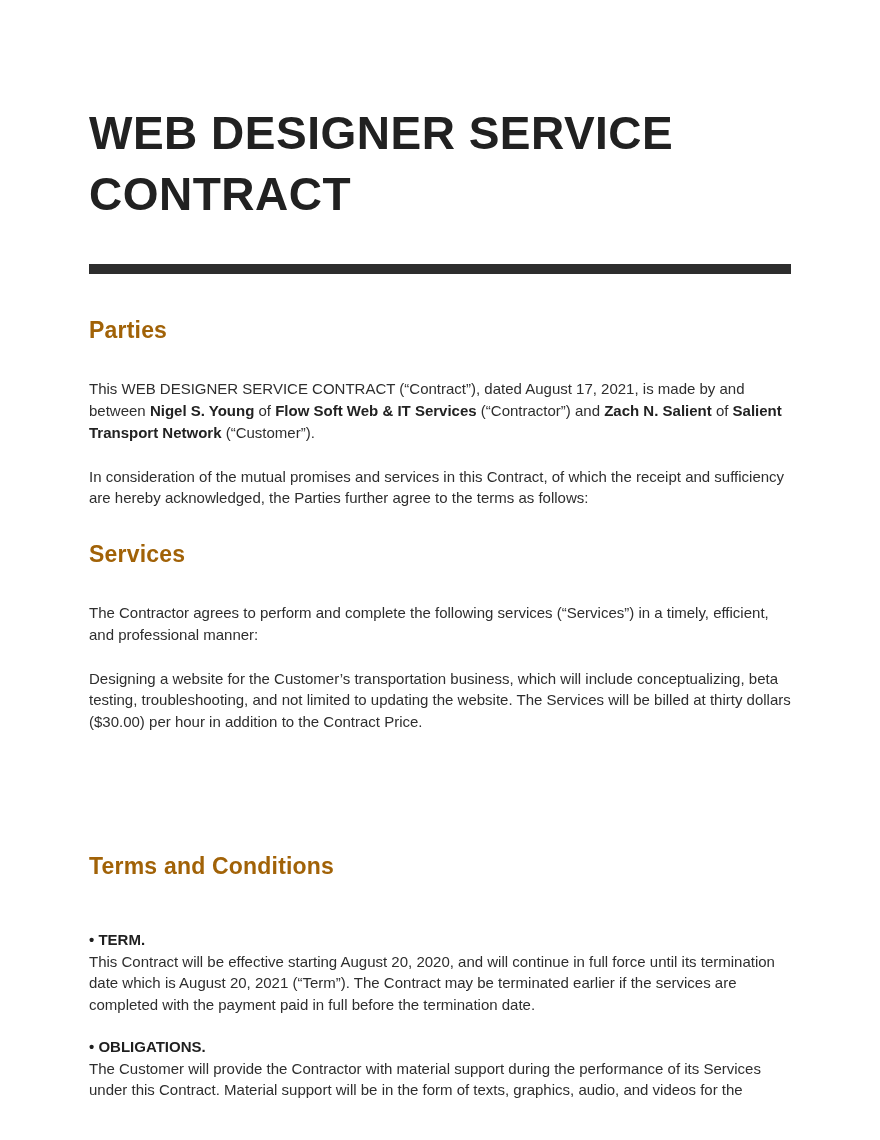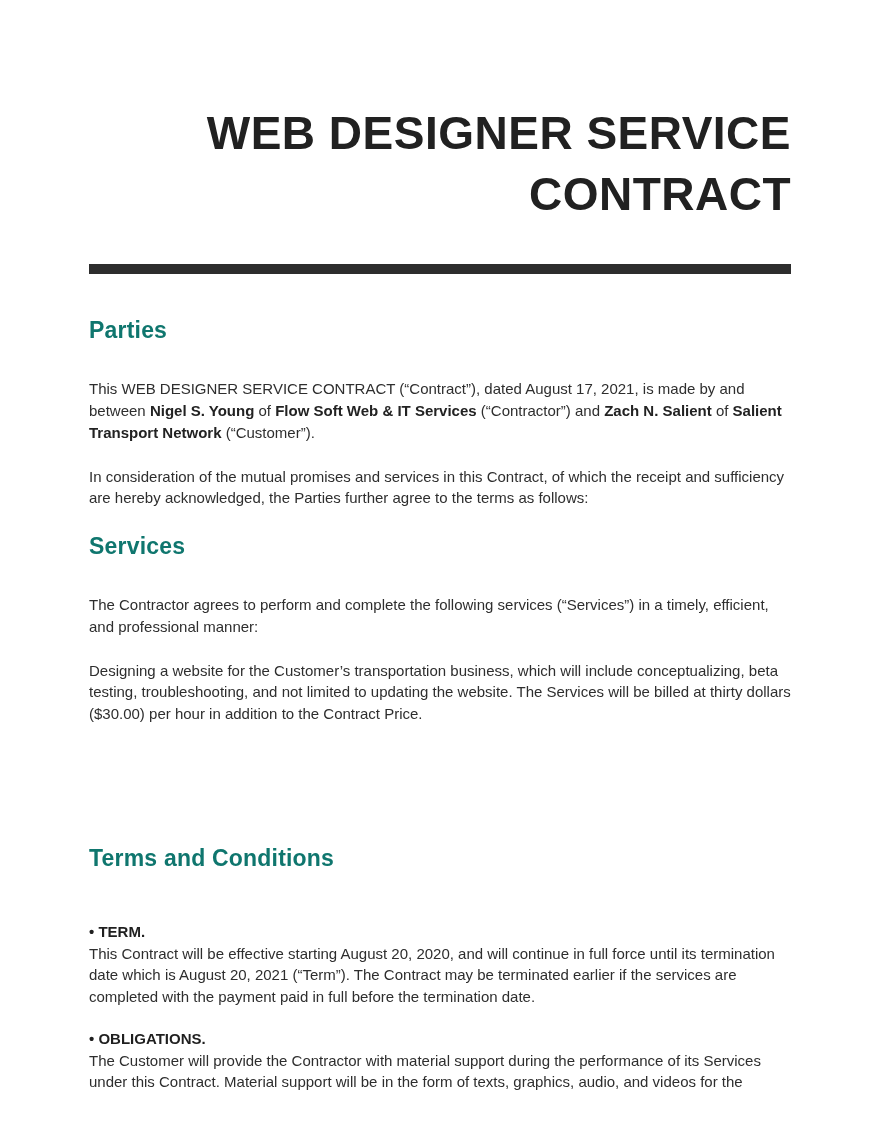--- a/index.html
+++ b/index.html
@@ -15,52 +15,52 @@
     background: #ffffff;
     box-sizing: border-box;
     padding: 103px 89px 0 89px;
     overflow: hidden;
     font-family: "Liberation Sans", sans-serif;
     color: #2b2b2b;
   }
   .doc-title {
     margin: 0 auto;
     max-width: 702px;
-    text-align: right;
+    text-align: left;
     font-size: 46px;
     line-height: 1.32;
     font-weight: 800;
     letter-spacing: 0.5px;
     color: #212121;
   }
   .divider {
     margin-top: 40px;
     height: 10px;
     background: #2d2d2d;
   }
   .section-heading {
     margin: 0;
     margin-top: 43px;
     font-size: 23px;
     font-weight: 700;
     letter-spacing: 0.2px;
-    color: #0f766e;
+    color: #a16207;
   }
   .body-text {
     margin: 0;
     margin-top: 22px;
     font-size: 15px;
     line-height: 1.45;
     color: #2e2e2e;
   }
   .body-text.first {
     margin-top: 34px;
   }
   .section-services .section-heading {
-    margin-top: 24px;
+    margin-top: 32px;
   }
   .section-terms .section-heading {
     margin-top: 120px;
   }
   .term-item {
     margin-top: 20px;
     font-size: 15px;
     line-height: 1.45;
     color: #2e2e2e;
   }

